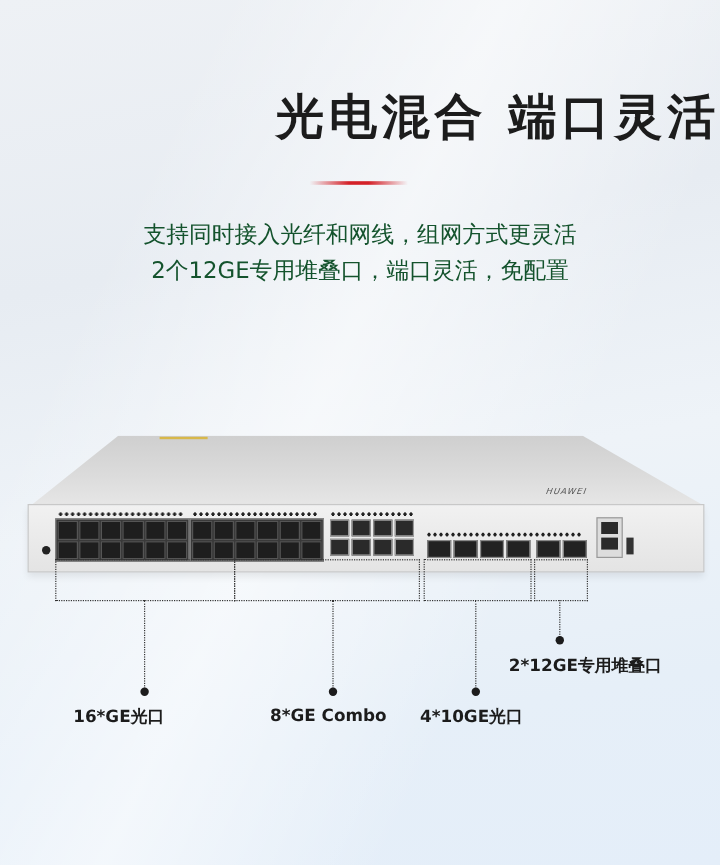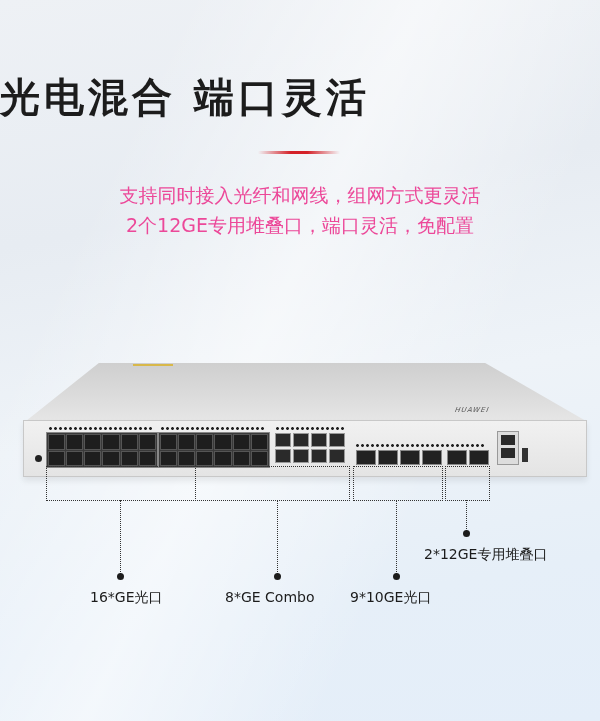--- a/index.html
+++ b/index.html
@@ -1,25 +1,25 @@
 <!DOCTYPE html>
 <html><head>
 <meta charset="utf-8">
 <style>
   html,body{margin:0;padding:0;}
   body{width:600px;height:721px;overflow:hidden;position:relative;
     font-family:"DejaVu Sans","Liberation Sans",sans-serif;
     background:linear-gradient(170deg,#eef1f5 0%,#e7ecf2 30%,#eef3f8 55%,#e6eff8 80%,#e4eef9 100%);}
   .bg-sheen{position:absolute;left:0;top:0;width:600px;height:721px;
     background:linear-gradient(115deg,rgba(255,255,255,0) 20%,rgba(255,255,255,.55) 45%,rgba(255,255,255,0) 70%);}
-  .title{position:absolute;left:0;top:70px;width:600px;text-align:left;
+  .title{position:absolute;left:0;top:70px;width:600px;text-align:right;
     font-size:40px;font-weight:bold;color:#1c1c1c;letter-spacing:4px;}
   .divider{position:absolute;left:258px;top:151px;width:82px;height:3px;
     background:linear-gradient(90deg,rgba(214,33,40,0),#d42128 40%,#d42128 60%,rgba(214,33,40,0));}
-  .sub{position:absolute;left:0;width:600px;text-align:center;font-size:19px;color:#ec4899;}
+  .sub{position:absolute;left:0;width:600px;text-align:center;font-size:19px;color:#14532d;}
   .sub1{top:183px;} .sub2{top:213px;}
 
   
   .switch-top{position:absolute;left:26px;top:363px;width:560px;height:58px;
     clip-path:polygon(13% 0,82% 0,100% 100%,0 100%);
     background:linear-gradient(180deg,#cfcfcf,#dcdcdc 60%,#e6e6e6);}
   .label-strip{position:absolute;left:133px;top:364px;width:40px;height:2px;background:#d8b84a;}
   .front{position:absolute;left:23px;top:420px;width:562px;height:55px;
     background:linear-gradient(180deg,#f1f1f1,#e4e4e4);border:1px solid #c8c8c8;box-shadow:0 4px 6px rgba(0,0,0,.08);}
   .brand{position:absolute;left:455px;top:406px;font-size:7px;letter-spacing:1px;color:#555;transform:skewX(-20deg);}
@@ -34,21 +34,21 @@
     background:radial-gradient(circle,#222 1.2px,transparent 1.6px) 0 0/5px 3px repeat-x;}
   .console{position:absolute;left:497px;top:431px;width:20px;height:32px;background:#ddd;border:1px solid #999;}
   .console .p{width:14px;height:10px;margin:3px auto 0;background:#2a2a2a;}
   .usb{position:absolute;left:522px;top:448px;width:6px;height:14px;background:#333;}
   .btn{position:absolute;left:35px;top:455px;width:7px;height:7px;border-radius:50%;background:#222;}
 
   
   .box{position:absolute;border:1px dotted #333;}
   .vline{position:absolute;border-left:1px dotted #333;}
   .dot{position:absolute;width:7px;height:7px;border-radius:50%;background:#1c1c1c;}
-  .clabel{position:absolute;font-size:14px;font-weight:normal;color:#1c1c1c;white-space:nowrap;}
+  .clabel{position:absolute;font-size:14px;font-weight:bold;color:#1c1c1c;white-space:nowrap;}
 </style>
 </head>
 <body>
 
 <div class="bg-sheen"></div>
 
 <h1 class="title" style="margin:0;">光电混合 端口灵活</h1>
 <div class="divider"></div>
 <div class="sub sub1">支持同时接入光纤和网线，组网方式更灵活</div>
 <div class="sub sub2">2个12GE专用堆叠口，端口灵活，免配置</div>
@@ -124,16 +124,16 @@
 <div class="vline" style="left:120px;top:500px;height:76px;"></div>
 <div class="vline" style="left:277px;top:500px;height:76px;"></div>
 <div class="vline" style="left:396px;top:500px;height:76px;"></div>
 <div class="vline" style="left:466px;top:500px;height:33px;"></div>
 
 <div class="dot" style="left:117px;top:573px;"></div>
 <div class="dot" style="left:274px;top:573px;"></div>
 <div class="dot" style="left:393px;top:573px;"></div>
 <div class="dot" style="left:463px;top:530px;"></div>
 
-<div class="clabel" style="left:90px;top:589px;">16*GE光口</div>
+<div class="clabel" style="left:61px;top:589px;">16*GE光口</div>
 <div class="clabel" style="left:225px;top:589px;text-align:center;">8*GE Combo</div>
-<div class="clabel" style="left:350px;top:589px;">9*10GE光口</div>
+<div class="clabel" style="left:350px;top:589px;">4*10GE光口</div>
 <div class="clabel" style="left:424px;top:546px;">2*12GE专用堆叠口</div>
 
 </body></html>

